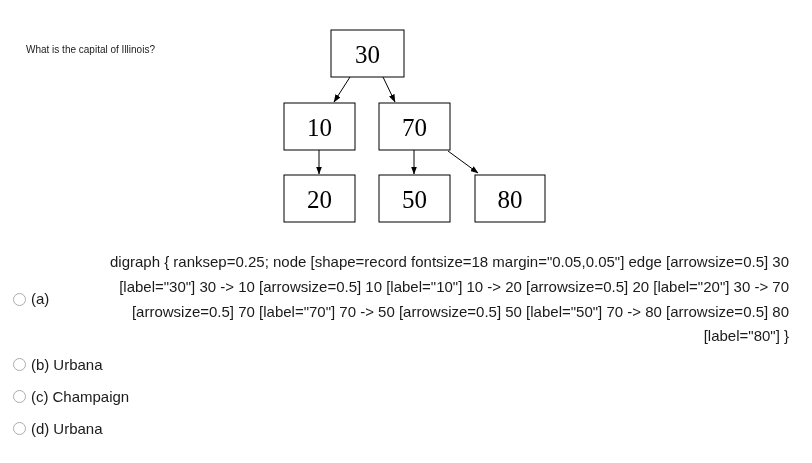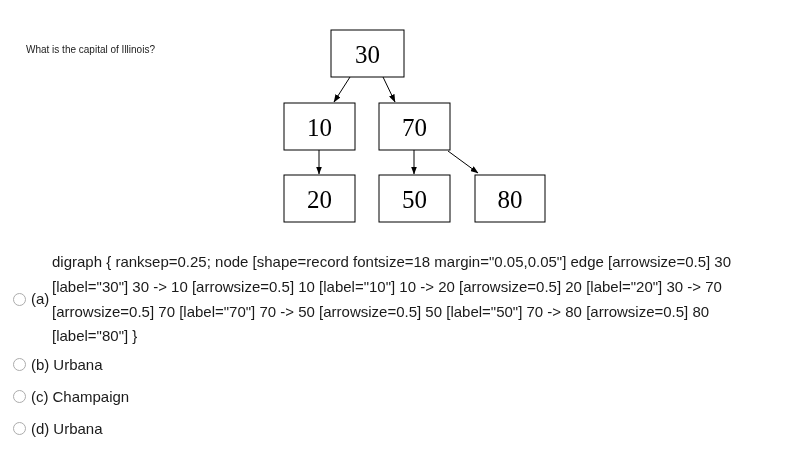--- a/index.html
+++ b/index.html
@@ -59,20 +59,21 @@
   #option-a { top: 250px; }
   #option-a .opt-label {
     width: 17px;
     word-break: break-all;
     line-height: 24.75px;
     flex: 0 0 auto;
   }
   #option-a .opt-text {
     width: 737px;
     line-height: 24.75px;
+    text-align: right;
   }
   #option-b { top: 356px; }
   #option-c { top: 388px; }
   #option-d { top: 420px; }
 </style>
 </head>
 <body>
 
 <div class="question">What is the capital of Illinois?</div>
 

